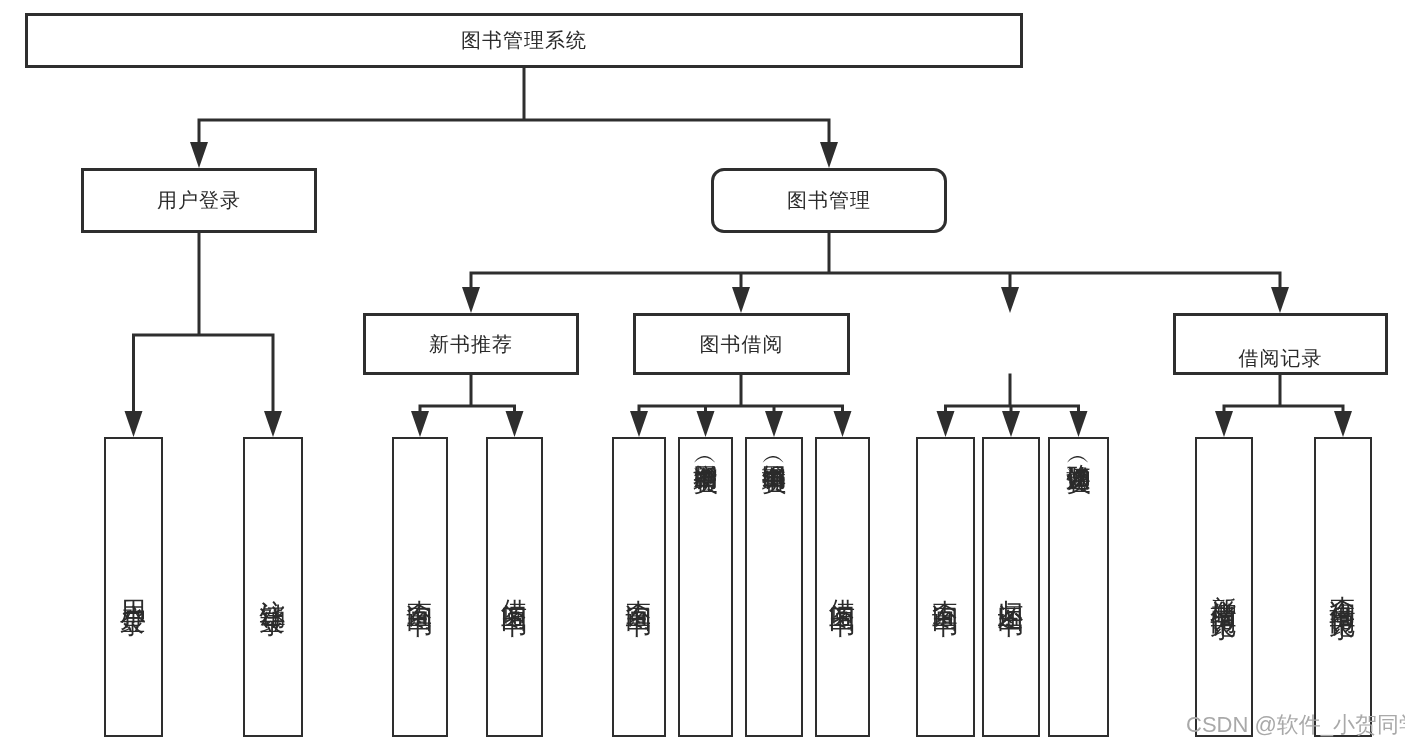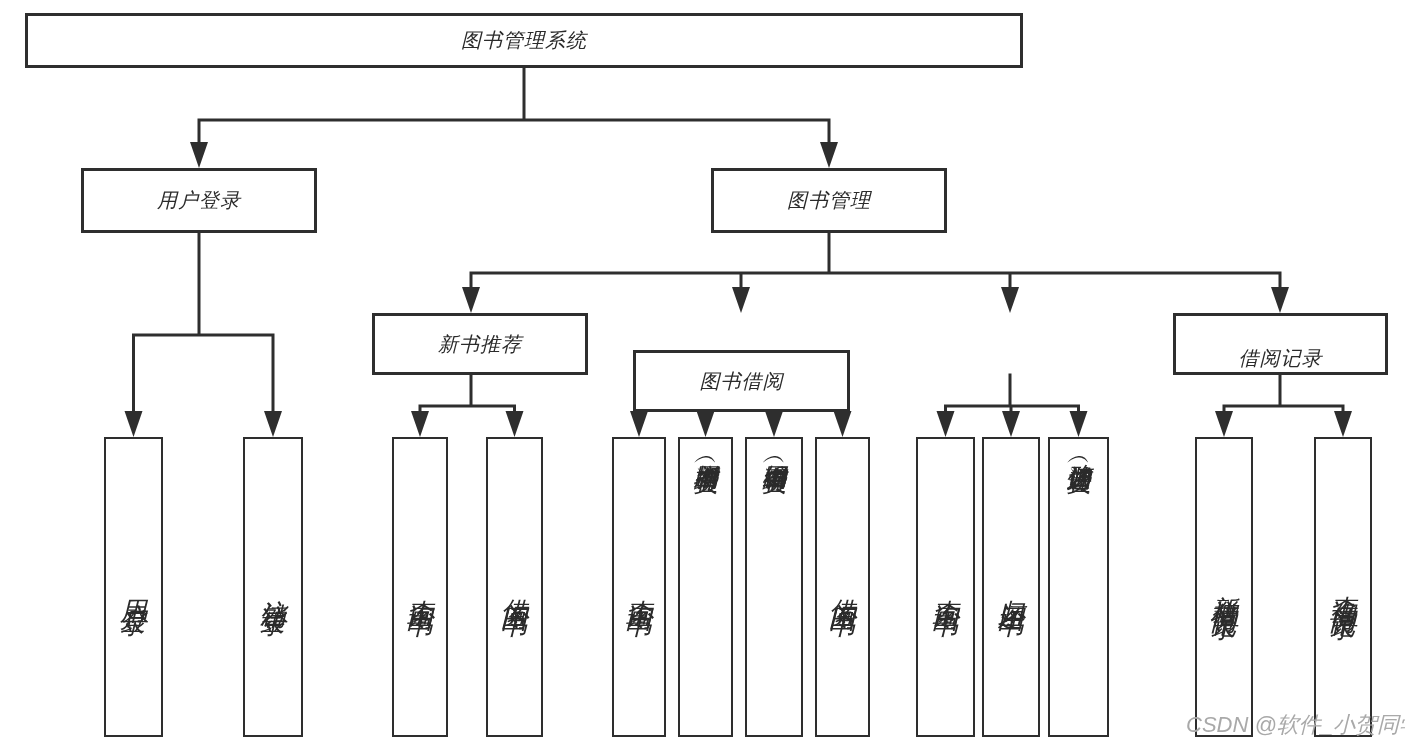--- a/index.html
+++ b/index.html
@@ -8,21 +8,20 @@
     background: #ffffff;
   }
   .canvas {
     position: relative;
     width: 1405px;
     height: 747px;
     background: #ffffff;
     overflow: hidden;
     font-family: "Liberation Sans", "DejaVu Sans", sans-serif;
     color: #2b2b2b;
-    font-style: italic;
   }
   svg.connectors {
     position: absolute;
     left: 0;
     top: 0;
     z-index: 1;
   }
   .node {
     position: absolute;
     box-sizing: border-box;
@@ -63,23 +62,23 @@
     top: 710px;
     font-size: 22px;
     color: #a9a9a9;
     z-index: 10;
     white-space: nowrap;
   }
 
   
   .n-root          { left: 25px;   top: 13px;  width: 998px; height: 55px; }
   .n-user-login    { left: 81px;   top: 168px; width: 236px; height: 65px; }
-  .n-book-mgmt     { left: 711px;  top: 168px; width: 236px; height: 65px; }
-  .n-new-book-rec  { left: 372px;  top: 313px; width: 216px; height: 62px; }
-  .n-book-borrow   { left: 633px;  top: 313px; width: 217px; height: 62px; margin-top: 37px; }
+  .n-book-mgmt     { left: 711px;  top: 168px; width: 236px; height: 65px; border-radius: 13px; }
+  .n-new-book-rec  { left: 363px;  top: 313px; width: 216px; height: 62px; }
+  .n-book-borrow   { left: 633px;  top: 313px; width: 217px; height: 62px; }
   .n-cur-borrow    { left: 903px;  top: 313px; width: 214px; height: 62px; }
   .n-borrow-rec    { left: 1173px; top: 313px; width: 215px; height: 62px; align-items: flex-end; }
 
   .lf-user-login   { left: 104px;  top: 437px; width: 59px; height: 300px; }
   .lf-logout       { left: 243px;  top: 437px; width: 60px; height: 300px; }
   .lf-nbr-query    { left: 392px;  top: 437px; width: 56px; height: 300px; }
   .lf-nbr-borrow   { left: 486px;  top: 437px; width: 57px; height: 300px; }
   .lf-bb-query     { left: 612px;  top: 437px; width: 54px; height: 300px; }
   .lf-bb-add       { left: 678px;  top: 437px; width: 55px; height: 300px; }
   .lf-bb-edit      { left: 745px;  top: 437px; width: 58px; height: 300px; }

